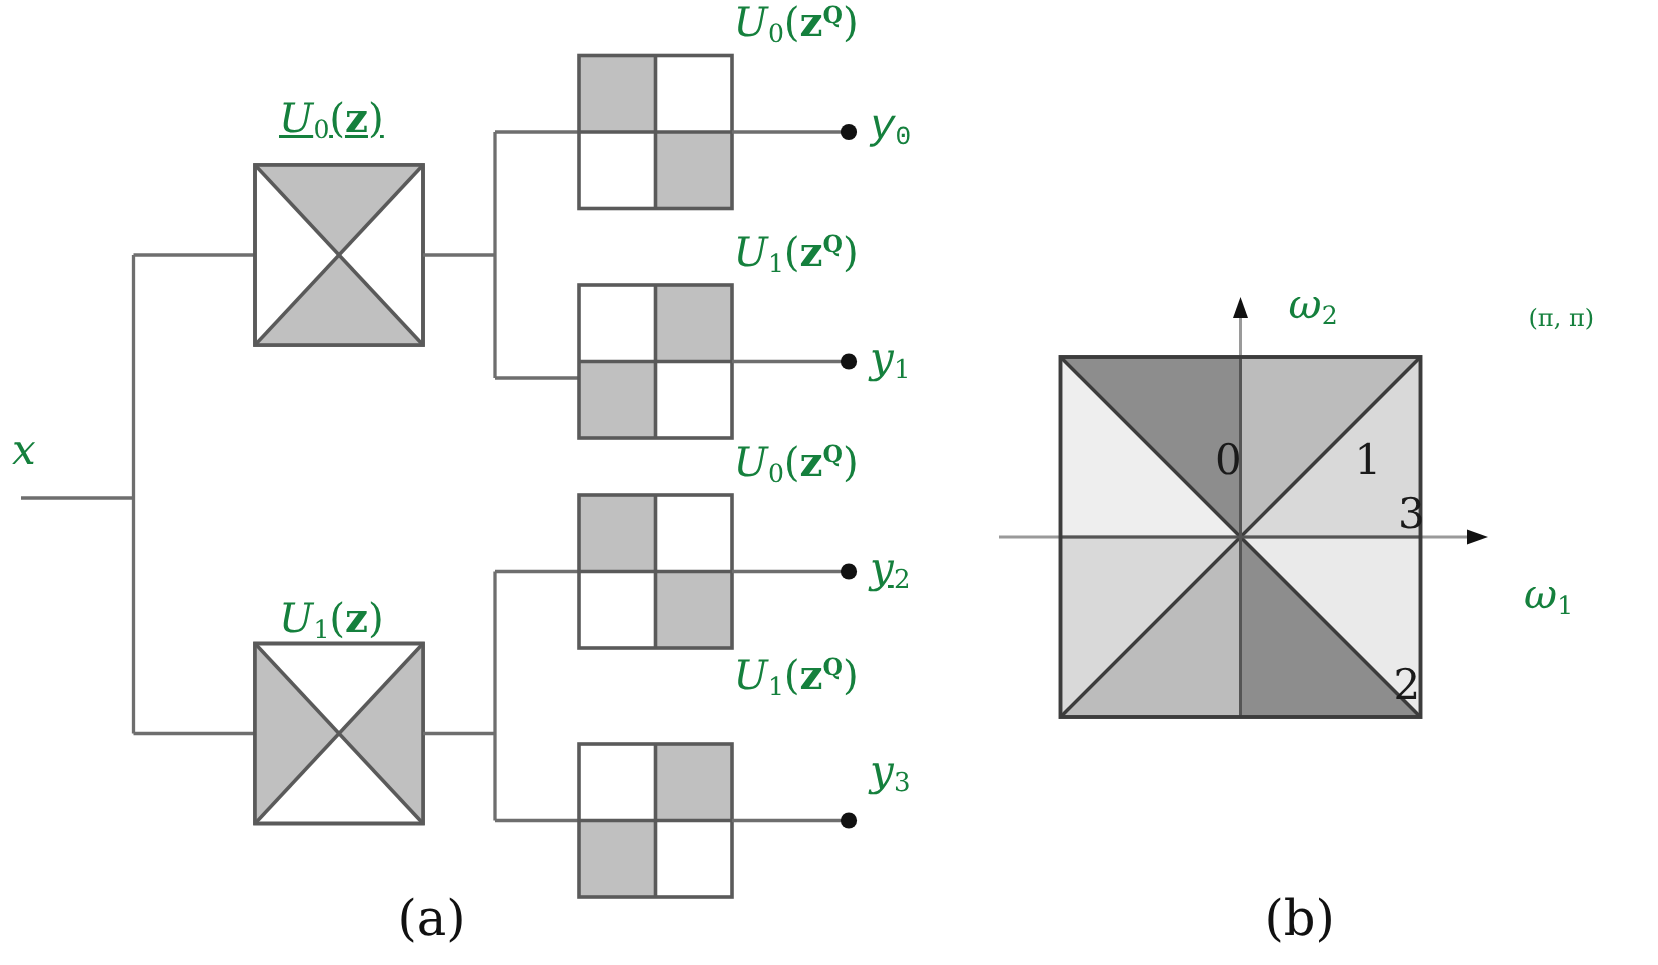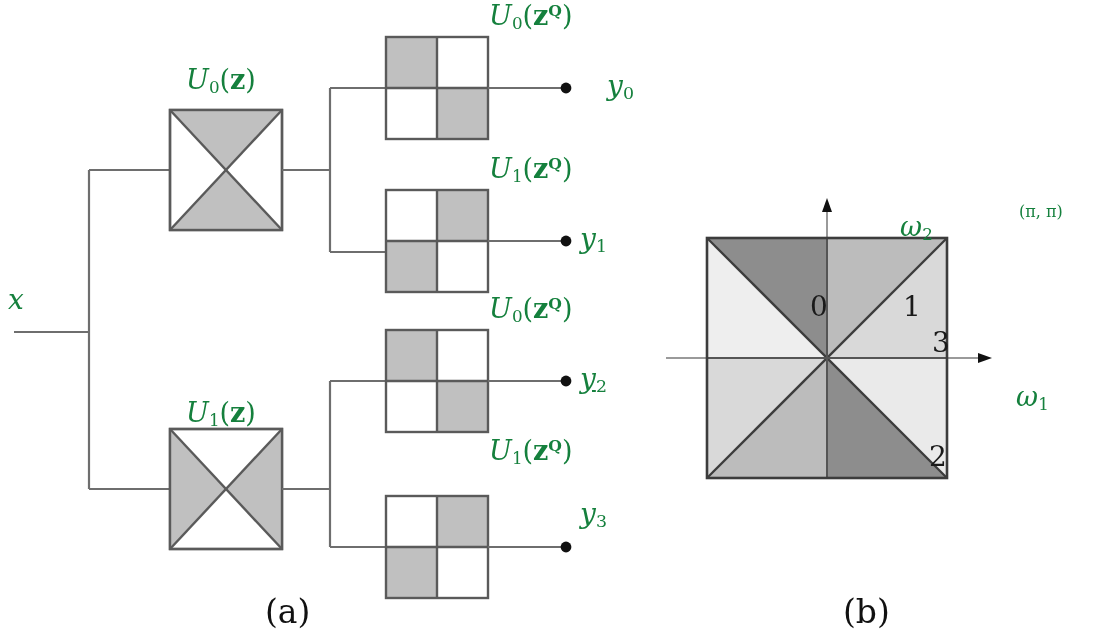--- a/index.html
+++ b/index.html
@@ -206,21 +206,21 @@
       <line x1="707" y1="358" x2="947" y2="358" stroke="#555555" stroke-width="2"></line>
 
       <rect x="707" y="238" width="240" height="240" fill="none" stroke="#3c3c3c" stroke-width="2.6"></rect>
     </g>
   </svg>
 
   <div class="lbl lbl-x" style="left:8px;top:286px;">
     <span class="up">x</span>
   </div>
 
-  <div class="lbl lbl-U" style="left:186px;top:66px;">
+  <div class="lbl lbl-U" style="left:186px;top:66px;text-decoration:underline;">
     <span class="up">U</span><sub>0</sub><span class="paren">(</span><span class="boldz">z</span><span class="paren">)</span>
   </div>
 
   <div class="lbl lbl-U" style="left:186px;top:385px;margin-top:14px;">
     <span class="up">U</span><sub>1</sub><span class="paren">(</span><span class="boldz">z</span><span class="paren">)</span>
   </div>
 
   <div class="lbl lbl-UQ" style="left:489px;top:2px;">
     <span class="up">U</span><sub>0</sub><span class="paren">(</span><span class="boldz">z</span><sup>Q</sup><span class="paren">)</span>
   </div>
@@ -230,34 +230,34 @@
   </div>
 
   <div class="lbl lbl-UQ" style="left:489px;top:295px;">
     <span class="up">U</span><sub>0</sub><span class="paren">(</span><span class="boldz">z</span><sup>Q</sup><span class="paren">)</span>
   </div>
 
   <div class="lbl lbl-UQ" style="left:489px;top:437px;">
     <span class="up">U</span><sub>1</sub><span class="paren">(</span><span class="boldz">z</span><sup>Q</sup><span class="paren">)</span>
   </div>
 
-  <div class="lbl lbl-y" style="left:607px;top:72px;">
+  <div class="lbl lbl-y" style="left:580px;top:72px;font-family:Liberation Mono, monospace;">
     <span class="up">y</span><sub>0</sub>
   </div>
   <div class="lbl lbl-y" style="left:580px;top:225px;">
     <span class="up">y</span><sub>1</sub>
   </div>
   <div class="lbl lbl-y" style="left:580px;top:365px;text-decoration:underline;">
     <span class="up">y</span><sub>2</sub>
   </div>
   <div class="lbl lbl-y" style="left:580px;top:500px;">
     <span class="up">y</span><sub>3</sub>
   </div>
 
-  <div class="lbl lbl-omega" style="left:900px;top:190px;margin-top:23px;">
+  <div class="lbl lbl-omega" style="left:859px;top:190px;">
     <span class="gk">ω</span><sub>2</sub>
   </div>
   <div class="lbl lbl-omega" style="left:1016px;top:383px;">
     <span class="gk">ω</span><sub>1</sub>
   </div>
 
   <div class="lbl lbl-corner" style="left:1019px;top:204px;">
     <span>(π, π)</span>
   </div>
 

